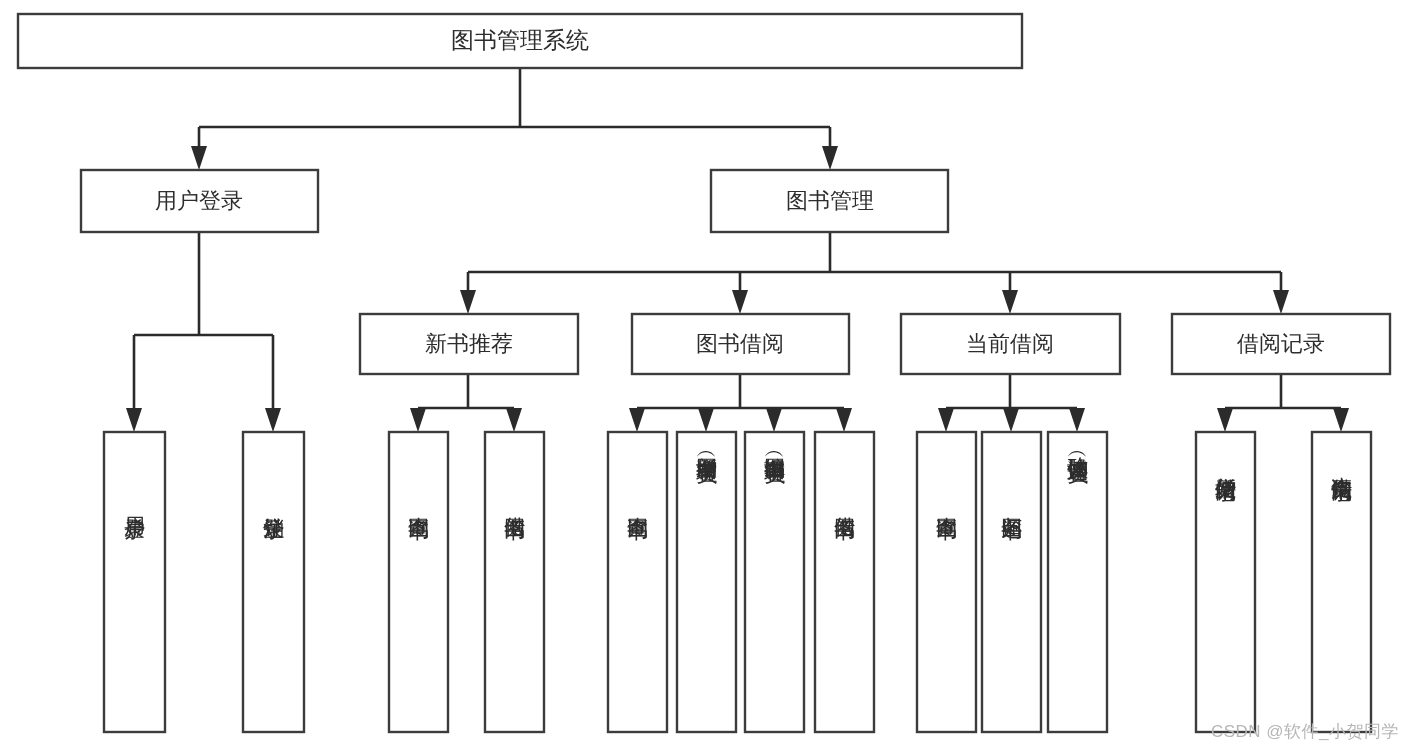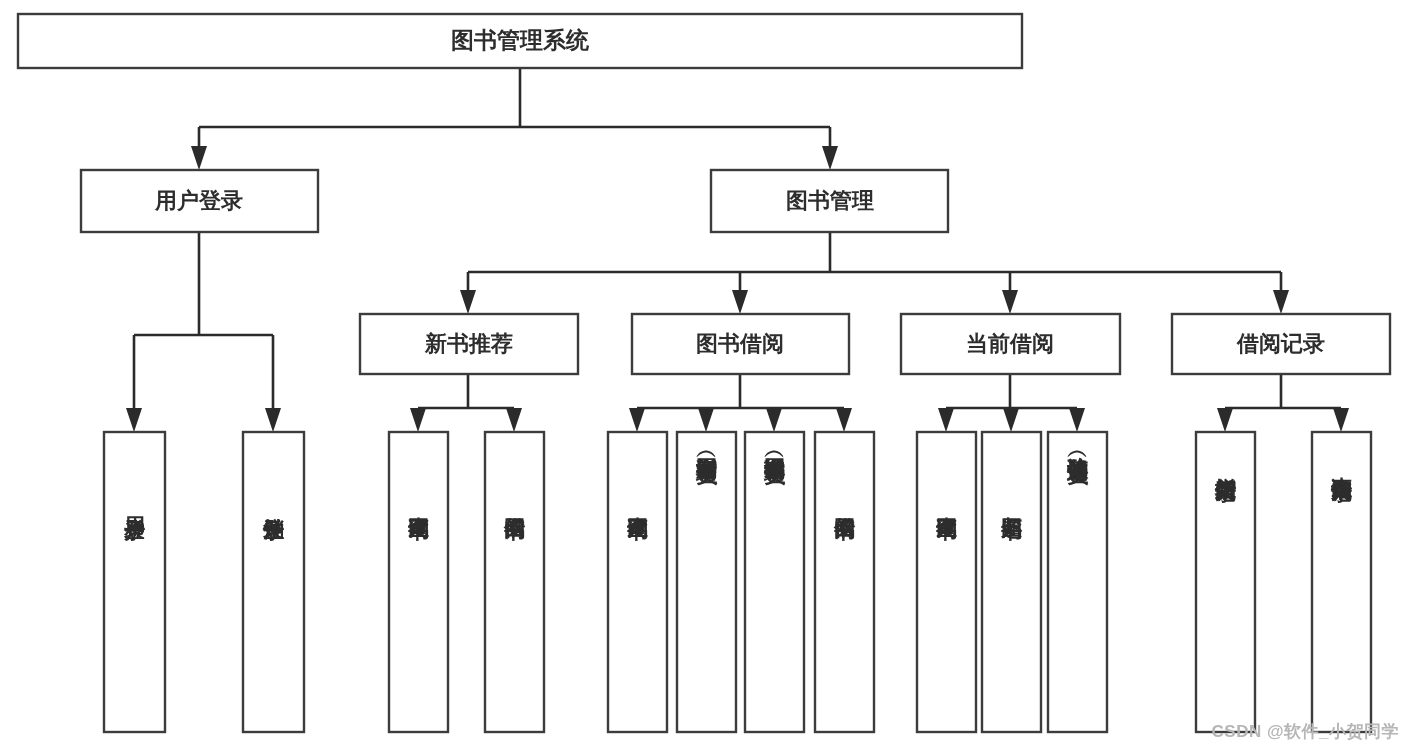--- a/index.html
+++ b/index.html
@@ -12,21 +12,20 @@
     width: 1405px;
     height: 747px;
     font-family: "Liberation Sans", "DejaVu Sans", sans-serif;
     overflow: hidden;
   }
   #diagram-root {
     position: relative;
     width: 1405px;
     height: 747px;
     background: #ffffff;
-    font-weight: bold;
   }
   svg#flowchart {
     position: absolute;
     left: 0;
     top: 0;
     width: 1405px;
     height: 747px;
   }
   .node-box {
     fill: #ffffff;

